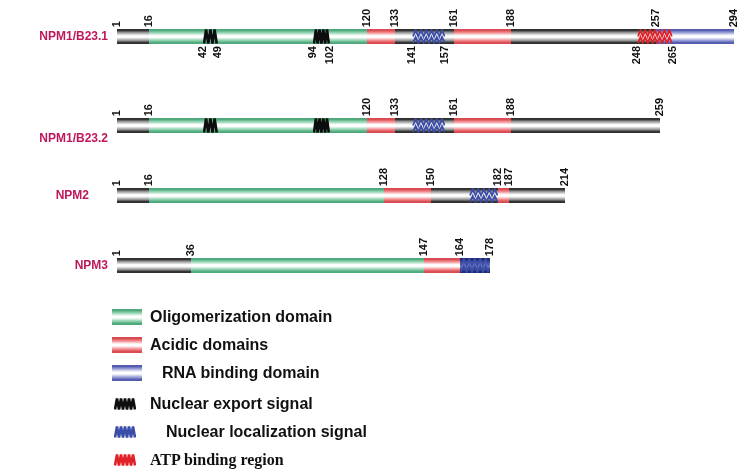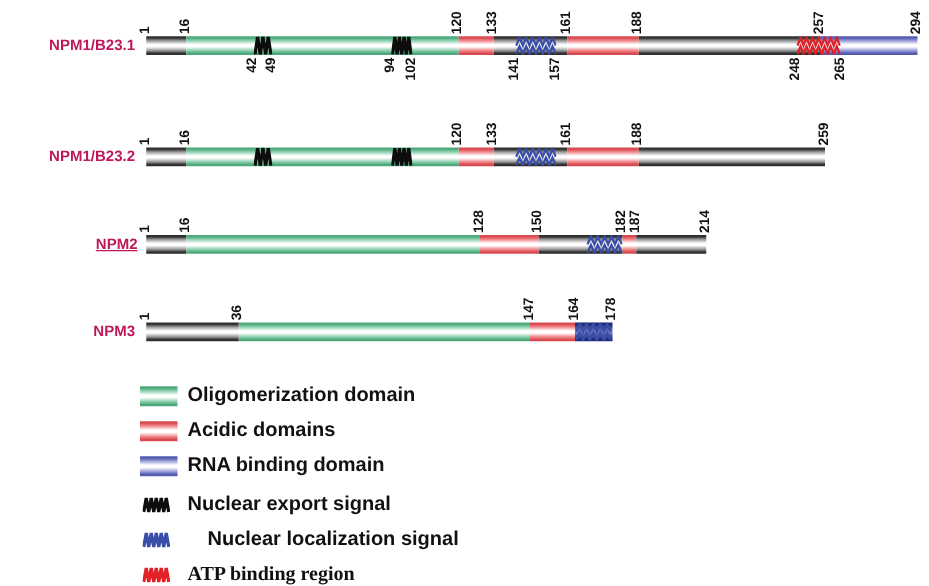--- a/index.html
+++ b/index.html
@@ -86,21 +86,21 @@
       <span class="vlabel" style="left: 649px; bottom: 442px;">257</span>
       <span class="vlabel" style="left: 727px; bottom: 442px;">294</span>
       <span class="vlabel" style="left: 196px; top: 46px;">42</span>
       <span class="vlabel" style="left: 211px; top: 46px;">49</span>
       <span class="vlabel" style="left: 306px; top: 46px;">94</span>
       <span class="vlabel" style="left: 323px; top: 46px;">102</span>
       <span class="vlabel" style="left: 405px; top: 46px;">141</span>
       <span class="vlabel" style="left: 438px; top: 46px;">157</span>
       <span class="vlabel" style="left: 630px; top: 46px;">248</span>
       <span class="vlabel" style="left: 666px; top: 46px;">265</span>
-      <div class="protein-name" style="right: 635px; top: 115px;">NPM1/B23.2</div>
+      <div class="protein-name" style="right: 635px; top: 128px;">NPM1/B23.2</div>
       <div class="bar" style="left: 117px; top: 118px; width: 543.09px;">
         <div class="seg seg-linker" style="left: 0px; width: 31.575px;"></div>
         <div class="seg seg-oligomerization" style="left: 31.575px; width: 218.92px;"></div>
         <div class="seg seg-acidic" style="left: 250.495px; width: 27.365px;"></div>
         <div class="seg seg-linker" style="left: 277.86px; width: 58.94px;"></div>
         <div class="seg seg-acidic" style="left: 336.8px; width: 56.835px;"></div>
         <div class="seg seg-linker" style="left: 393.635px; width: 149.455px;"></div>
         <svg width="14.735" height="17" viewBox="0 0 14.735 17" class="motif" style="left: 86.305px; top: -1px;">
           <polyline points="1.0,15.5 3.1,1.5 5.2,15.5 7.4,1.5 9.5,15.5 11.6,1.5 13.7,15.5" fill="none" stroke="#0d0d0d" stroke-width="2.6" stroke-linejoin="miter" stroke-linecap="butt"></polyline>
         </svg>
@@ -112,21 +112,21 @@
           <polyline points="1.0,14.0 3.6,8.0 6.3,14.0 8.9,8.0 11.6,14.0 14.2,8.0 16.8,14.0 19.5,8.0 22.1,14.0 24.8,8.0 27.4,14.0 30.0,8.0 32.7,14.0" fill="none" stroke="#3a4da8" stroke-width="1.8" stroke-linejoin="miter" stroke-linecap="butt"></polyline>
         </svg>
       </div>
       <span class="vlabel" style="left: 110px; bottom: 353px;">1</span>
       <span class="vlabel" style="left: 142px; bottom: 353px;">16</span>
       <span class="vlabel" style="left: 360px; bottom: 353px;">120</span>
       <span class="vlabel" style="left: 388px; bottom: 353px;">133</span>
       <span class="vlabel" style="left: 447px; bottom: 353px;">161</span>
       <span class="vlabel" style="left: 504px; bottom: 353px;">188</span>
       <span class="vlabel" style="left: 653px; bottom: 353px;">259</span>
-      <div class="protein-name" style="right: 633px; top: 185px; text-decoration: underline;">NPM2</div>
+      <div class="protein-name" style="right: 654px; top: 185px;">NPM2</div>
       <div class="bar" style="left: 117px; top: 188px; width: 448.365px;">
         <div class="seg seg-linker" style="left: 0px; width: 31.575px;"></div>
         <div class="seg seg-oligomerization" style="left: 31.575px; width: 235.76px;"></div>
         <div class="seg seg-acidic" style="left: 267.335px; width: 46.31px;"></div>
         <div class="seg seg-linker" style="left: 313.645px; width: 67.36px;"></div>
         <div class="seg seg-acidic" style="left: 381.005px; width: 10.525px;"></div>
         <div class="seg seg-linker" style="left: 391.53px; width: 56.835px;"></div>
         <svg width="29.47" height="15" viewBox="0 0 29.47 15" class="motif" style="left: 351.535px; top: 0px;">
           <polyline points="1.0,7.5 3.7,1.0 6.5,7.5 9.2,1.0 12.0,7.5 14.7,1.0 17.5,7.5 20.2,1.0 23.0,7.5 25.7,1.0 28.5,7.5" fill="none" stroke="#3a4da8" stroke-width="1.8" stroke-linejoin="miter" stroke-linecap="butt"></polyline>
           <polyline points="1.0,14.0 3.7,8.0 6.5,14.0 9.2,8.0 12.0,14.0 14.7,8.0 17.5,14.0 20.2,8.0 23.0,14.0 25.7,8.0 28.5,14.0" fill="none" stroke="#3a4da8" stroke-width="1.8" stroke-linejoin="miter" stroke-linecap="butt"></polyline>
@@ -155,21 +155,21 @@
       <span class="vlabel" style="left: 417px; bottom: 213px;">147</span>
       <span class="vlabel" style="left: 453px; bottom: 213px;">164</span>
       <span class="vlabel" style="left: 483px; bottom: 213px;">178</span>
     </div>
   <div>
       <div class="legend-swatch seg-oligomerization" style="top: 309px;"></div>
       <div class="legend-label" style="top: 309px;">Oligomerization domain</div>
       <div class="legend-swatch seg-acidic" style="top: 337px;"></div>
       <div class="legend-label" style="top: 337px;">Acidic domains</div>
       <div class="legend-swatch seg-rna_binding" style="top: 365px;"></div>
-      <div class="legend-label" style="top: 365px;">RNA binding domain</div>
+      <div class="legend-label" style="top: 365px; margin-left: 12px;">RNA binding domain</div>
       <svg width="22" height="14" viewBox="0 0 22 14" class="legend-zig" style="top: 397px;">
         <polyline points="1.0,12.5 3.0,1.5 5.0,12.5 7.0,1.5 9.0,12.5 11.0,1.5 13.0,12.5 15.0,1.5 17.0,12.5 19.0,1.5 21.0,12.5" fill="none" stroke="#0d0d0d" stroke-width="2.6" stroke-linejoin="miter" stroke-linecap="butt"></polyline>
       </svg>
       <div class="legend-label" style="top: 396px;">Nuclear export signal</div>
       <svg width="22" height="14" viewBox="0 0 22 14" class="legend-zig" style="top: 425px;">
         <polyline points="1.0,12.5 3.0,1.5 5.0,12.5 7.0,1.5 9.0,12.5 11.0,1.5 13.0,12.5 15.0,1.5 17.0,12.5 19.0,1.5 21.0,12.5" fill="none" stroke="#3a4da8" stroke-width="2.6" stroke-linejoin="miter" stroke-linecap="butt"></polyline>
       </svg>
       <div class="legend-label" style="top: 424px; margin-left: 16px;">Nuclear localization signal</div>
       <svg width="22" height="14" viewBox="0 0 22 14" class="legend-zig" style="top: 453px;">
         <polyline points="1.0,12.5 3.0,1.5 5.0,12.5 7.0,1.5 9.0,12.5 11.0,1.5 13.0,12.5 15.0,1.5 17.0,12.5 19.0,1.5 21.0,12.5" fill="none" stroke="#e02127" stroke-width="2.6" stroke-linejoin="miter" stroke-linecap="butt"></polyline>

